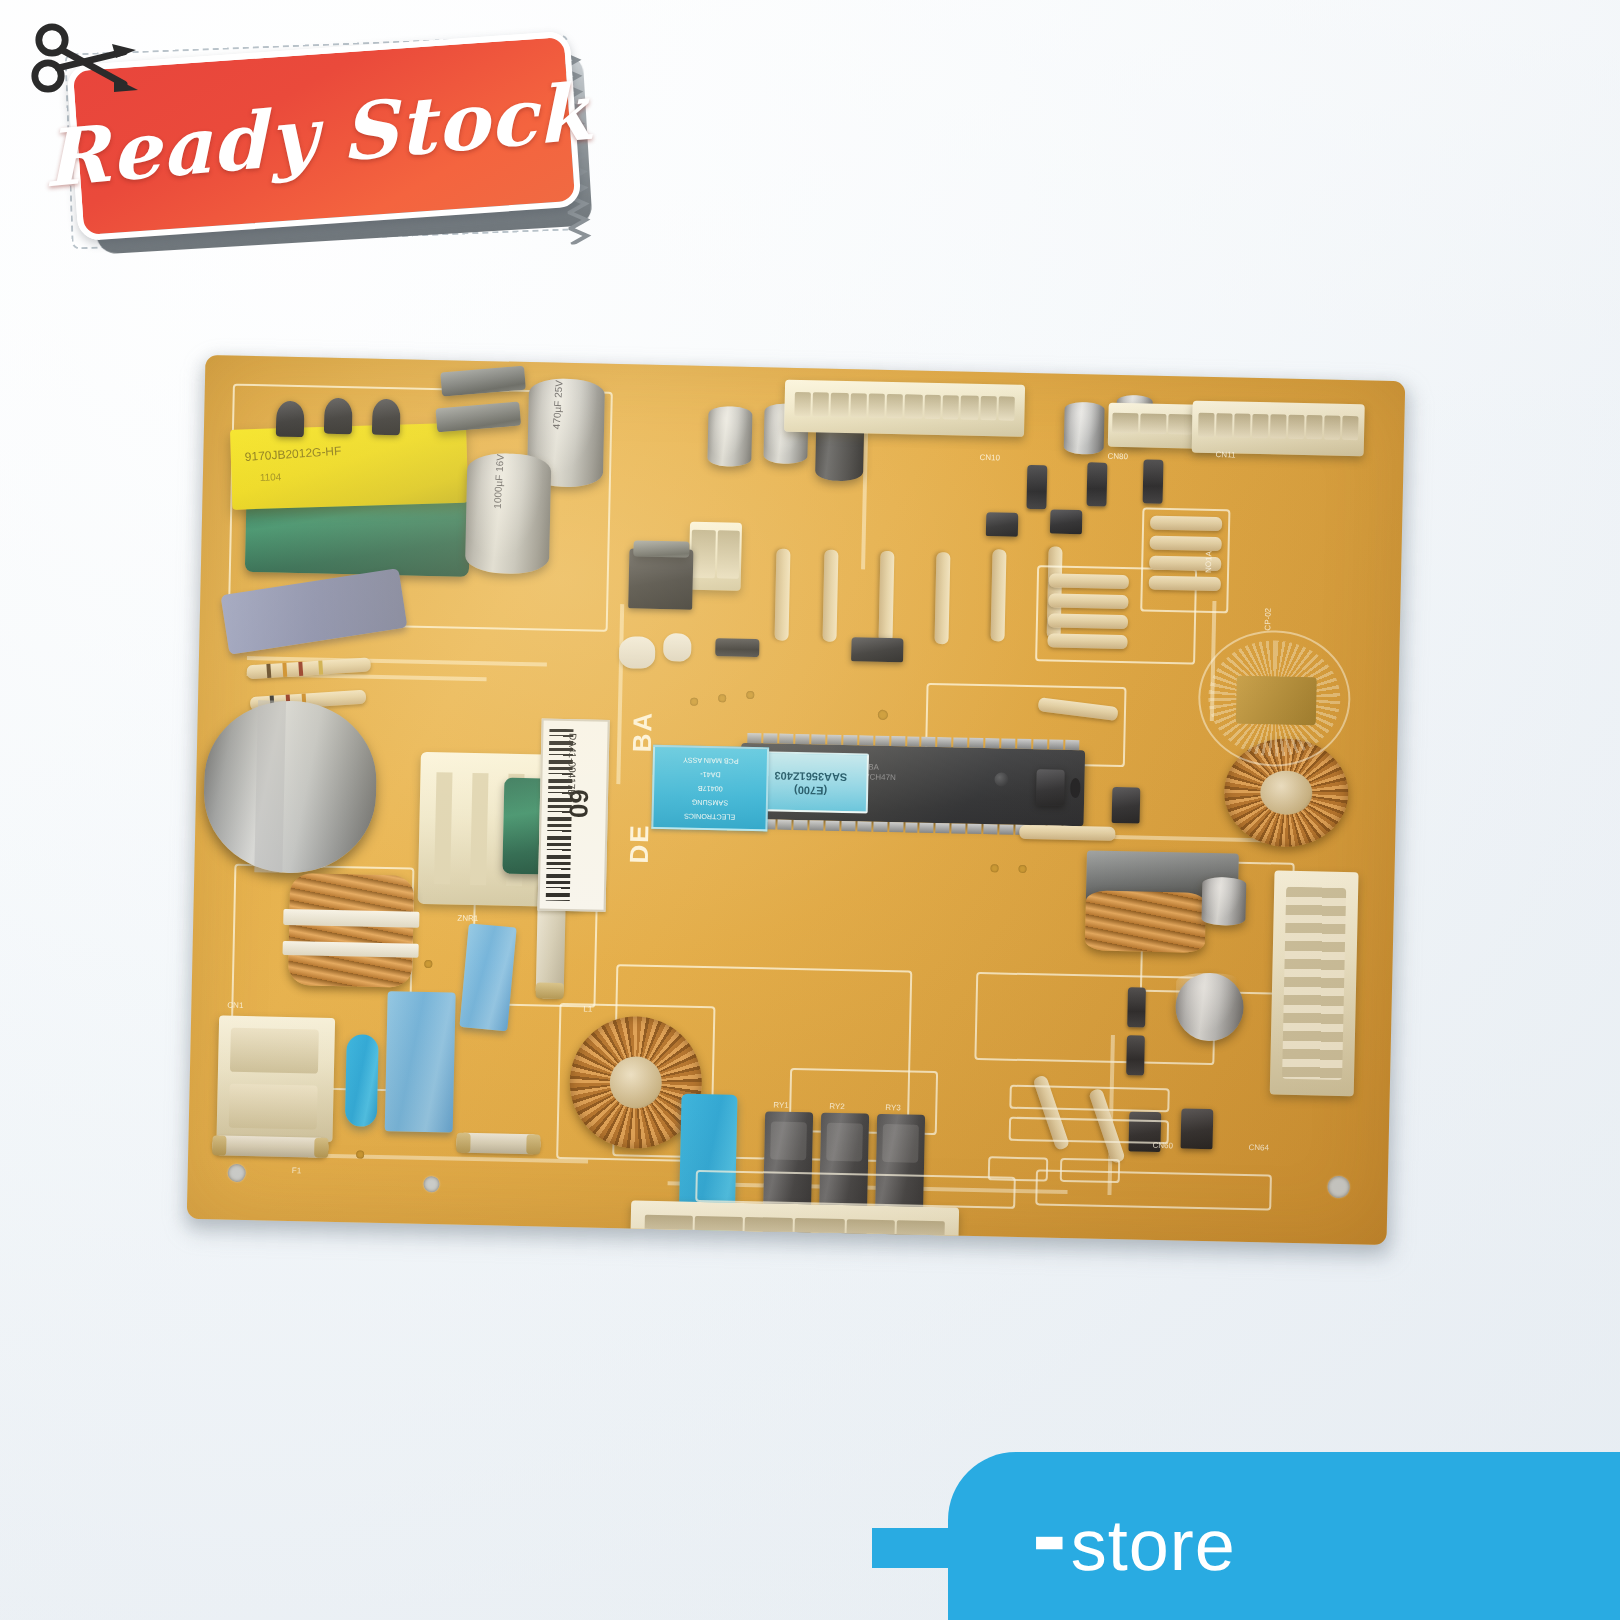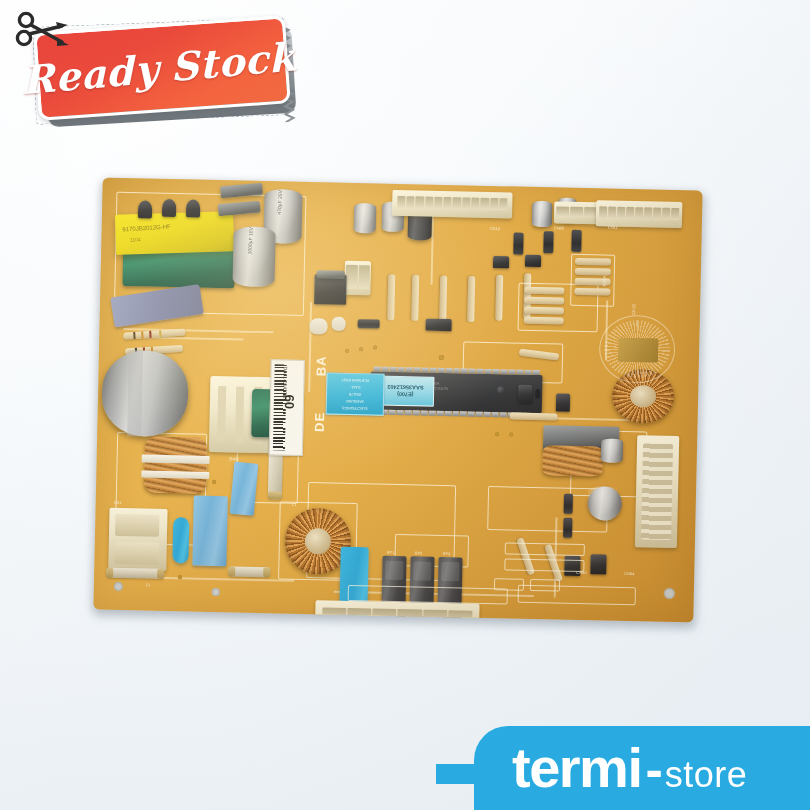--- a/index.html
+++ b/index.html
@@ -584,19 +584,18 @@
         </g>
         <path d="M44,20 L56,23 L46,27 Z" fill="#2b2b2b"></path>
         <path d="M45,37 L57,43 L45,44 Z" fill="#2b2b2b"></path>
       </svg>
     </div>
   </div>
 
   <div class="logo-bar"></div>
   <div class="logo-wrap">
     <div class="logo-text">
-      <span class="logo-main">termi</span>
       <span class="logo-dash">-</span>
       <span class="logo-sub">store</span>
     </div>
   </div>
 
 </div>
 
 </body></html>

